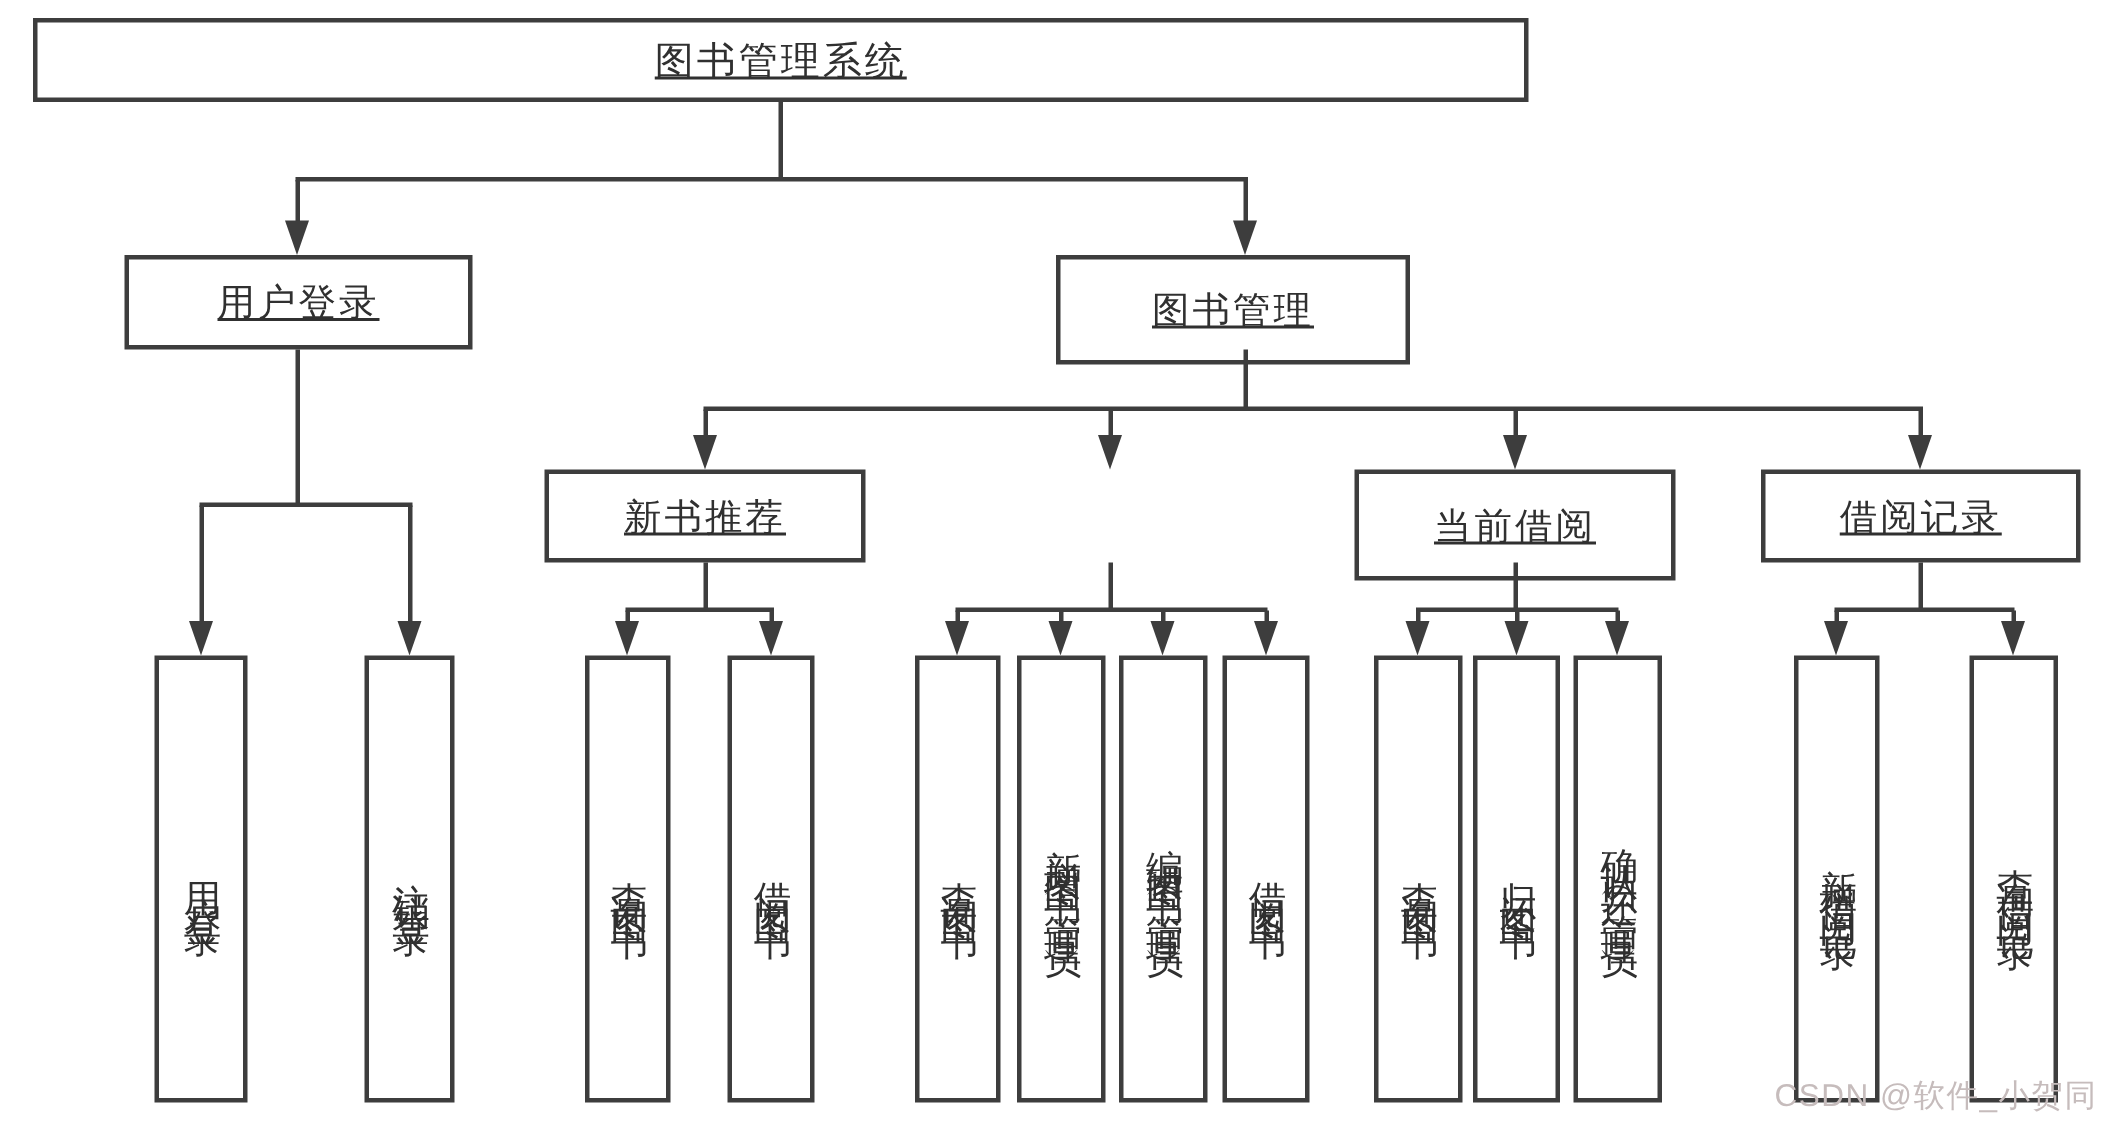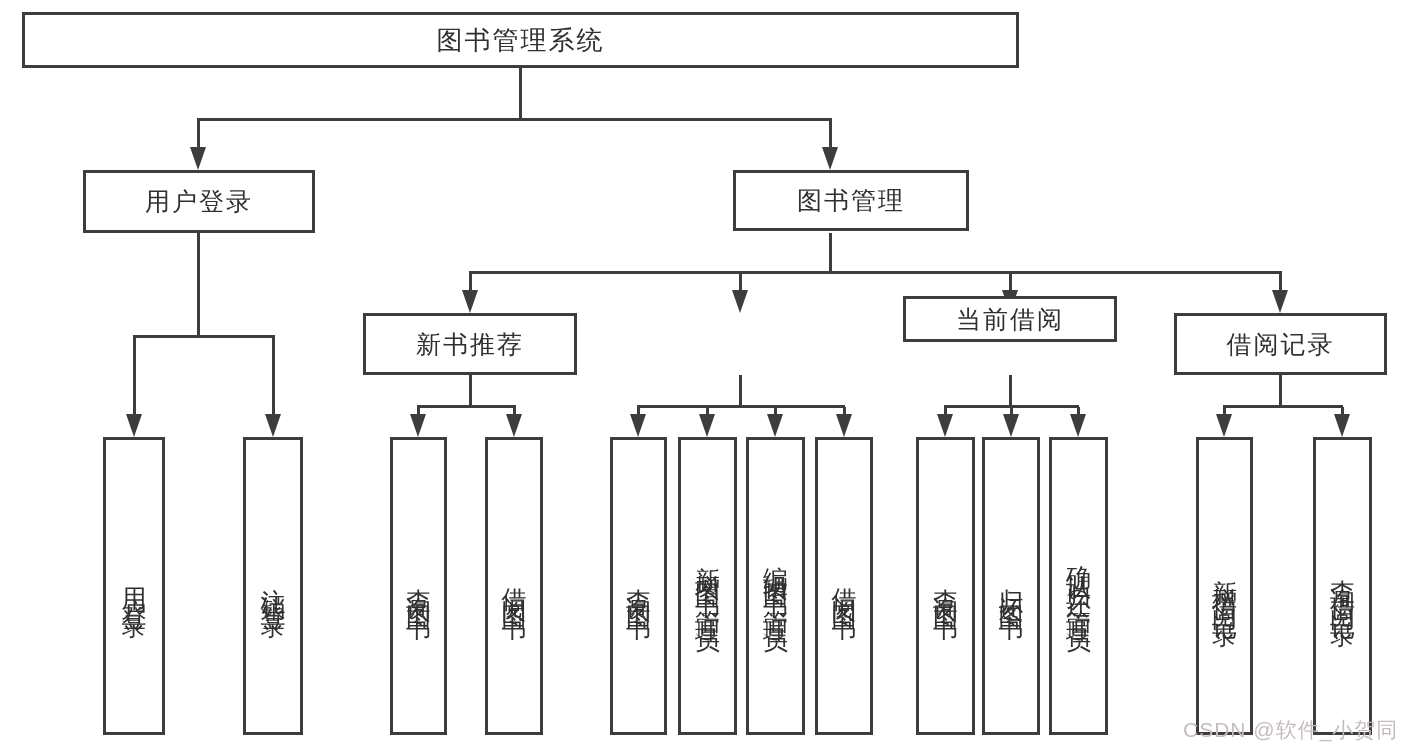--- a/index.html
+++ b/index.html
@@ -8,21 +8,21 @@
   html,body{margin:0;padding:0;background:#fff;}
   .canvas{
     position:relative; width:1405px; height:747px; background:var(--bg);
     font-family:"Liberation Sans","DejaVu Sans",sans-serif; overflow:hidden;
   }
   .box{
     position:absolute; box-sizing:border-box; border:3px solid var(--line);
     background:var(--bg); color:var(--text);
     display:flex; align-items:center; justify-content:center;
   }
-  .hnode{ font-size:25px; letter-spacing:2px; }
+  .hnode{ font-size:25px; letter-spacing:2px;text-decoration:underline; }
   .root-node{ font-size:26px; }
   .vnode span{
     writing-mode:vertical-rl; text-orientation:mixed;
     font-size:25px; letter-spacing:9px; line-height:1; display:block;
   }
   .line{ position:absolute; background:var(--line); }
   .arrow{
     position:absolute; width:0; height:0;
     border-left:8px solid transparent; border-right:8px solid transparent;
     border-top:23px solid var(--line);
@@ -44,21 +44,21 @@
   <div class="line" style="left:519px;top:68px;width:3px;height:52px"></div>
   <div class="line" style="left:197px;top:118px;width:635px;height:3px"></div>
   <div class="line" style="left:197px;top:120px;width:3px;height:30px"></div>
   <div class="line" style="left:829px;top:120px;width:3px;height:30px"></div>
   <div class="arrow" style="left:190px;top:147px"></div>
   <div class="arrow" style="left:822px;top:147px"></div>
 
   <div class="box hnode" style="left:83px;top:170px;width:232px;height:63px">
     <span>用户登录</span>
   </div>
-  <div class="box hnode" style="left:733px;top:170px;width:236px;height:61px">
+  <div class="box hnode" style="left:704px;top:170px;width:236px;height:73px">
     <span>图书管理</span>
   </div>
 
   <div class="line" style="left:197px;top:233px;width:3px;height:104px"></div>
   <div class="line" style="left:133px;top:335px;width:142px;height:3px"></div>
   <div class="line" style="left:133px;top:337px;width:3px;height:79px"></div>
   <div class="line" style="left:272px;top:337px;width:3px;height:79px"></div>
   <div class="arrow" style="left:126px;top:414px"></div>
   <div class="arrow" style="left:265px;top:414px"></div>
 
@@ -69,21 +69,21 @@
   <div class="line" style="left:1009px;top:273px;width:3px;height:19px"></div>
   <div class="line" style="left:1279px;top:273px;width:3px;height:19px"></div>
   <div class="arrow" style="left:462px;top:290px"></div>
   <div class="arrow" style="left:732px;top:290px"></div>
   <div class="arrow" style="left:1002px;top:290px"></div>
   <div class="arrow" style="left:1272px;top:290px"></div>
 
   <div class="box hnode" style="left:363px;top:313px;width:214px;height:62px">
     <span>新书推荐</span>
   </div>
-  <div class="box hnode" style="left:903px;top:296px;width:214px;height:46px">
+  <div class="box hnode" style="left:903px;top:313px;width:214px;height:74px">
     <span>当前借阅</span>
   </div>
   <div class="box hnode" style="left:1174px;top:313px;width:213px;height:62px">
     <span>借阅记录</span>
   </div>
 
   <div class="line" style="left:469px;top:375px;width:3px;height:32px"></div>
   <div class="line" style="left:417px;top:405px;width:99px;height:3px"></div>
   <div class="line" style="left:417px;top:407px;width:3px;height:9px"></div>
   <div class="line" style="left:513px;top:407px;width:3px;height:9px"></div>

